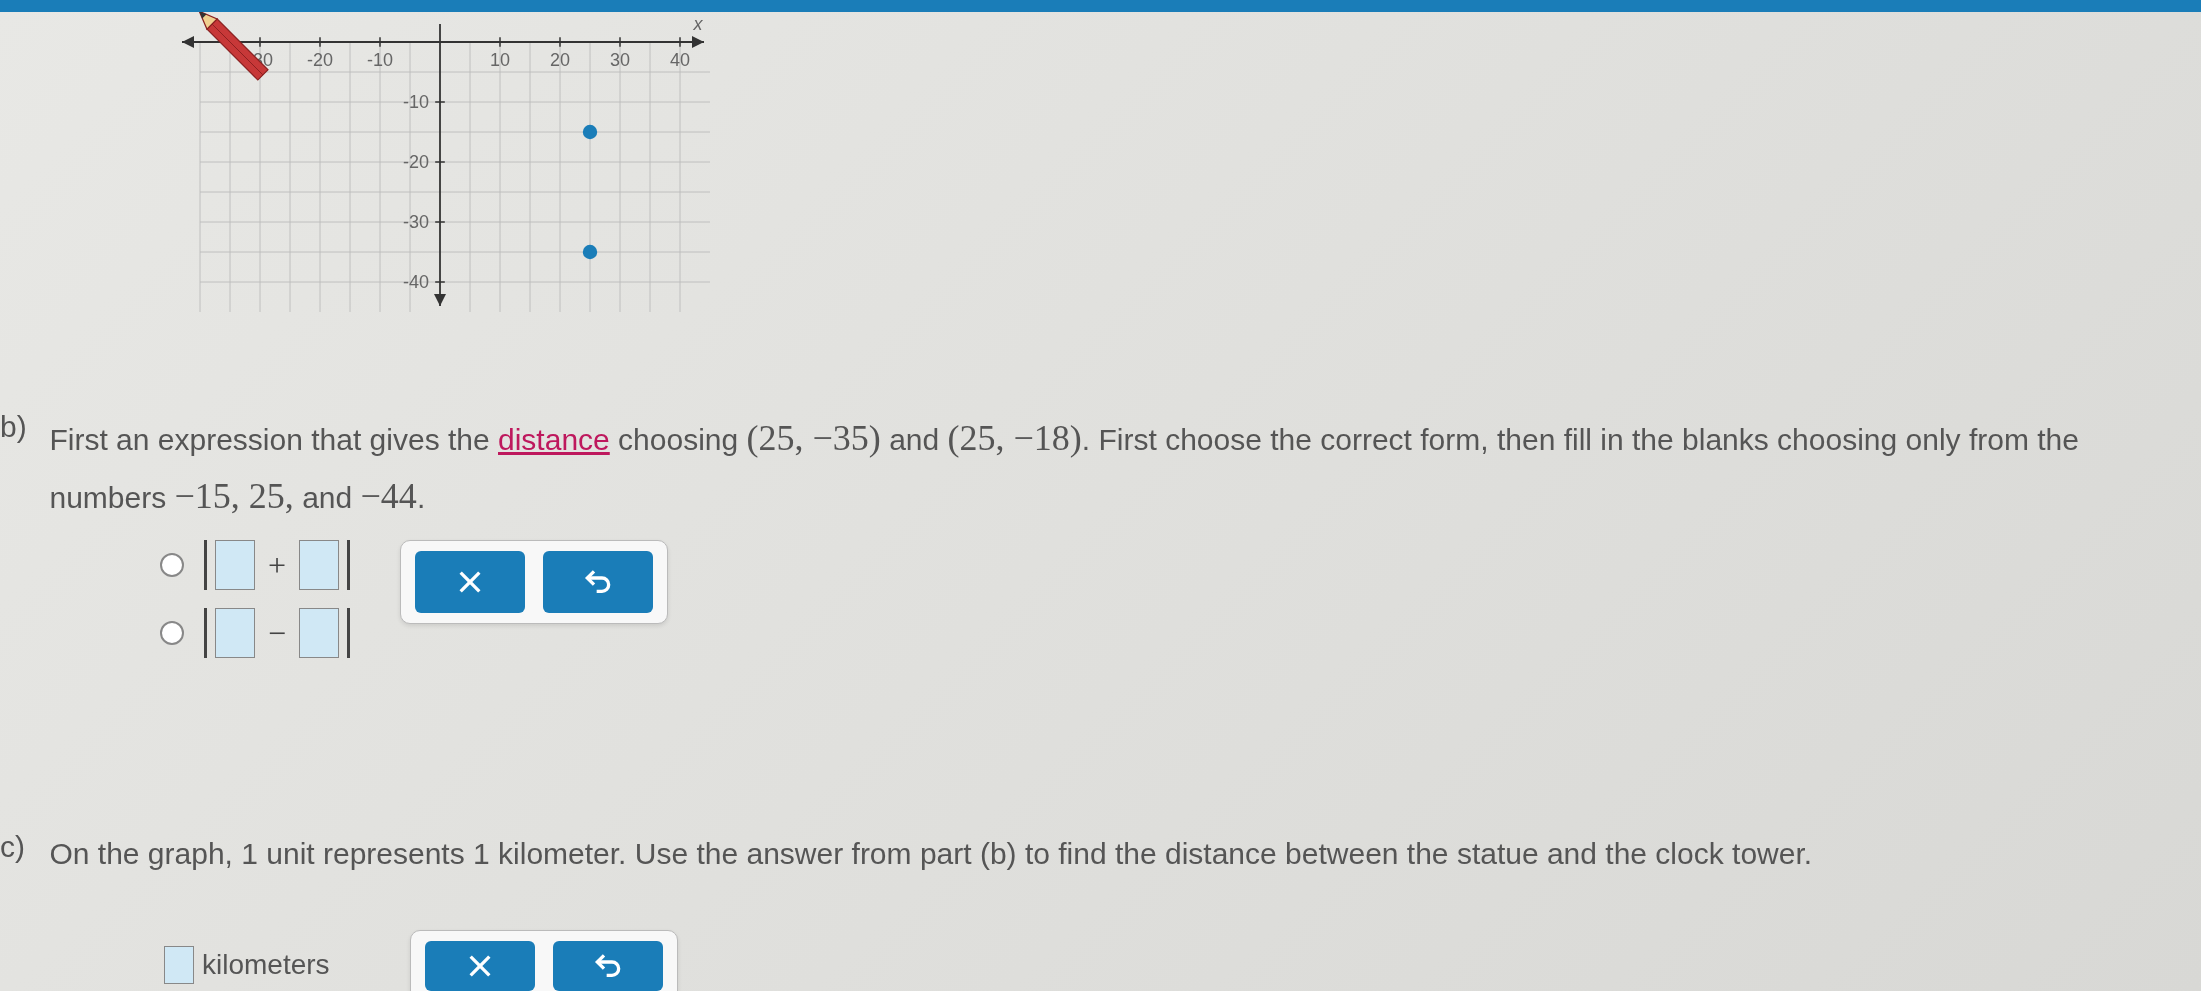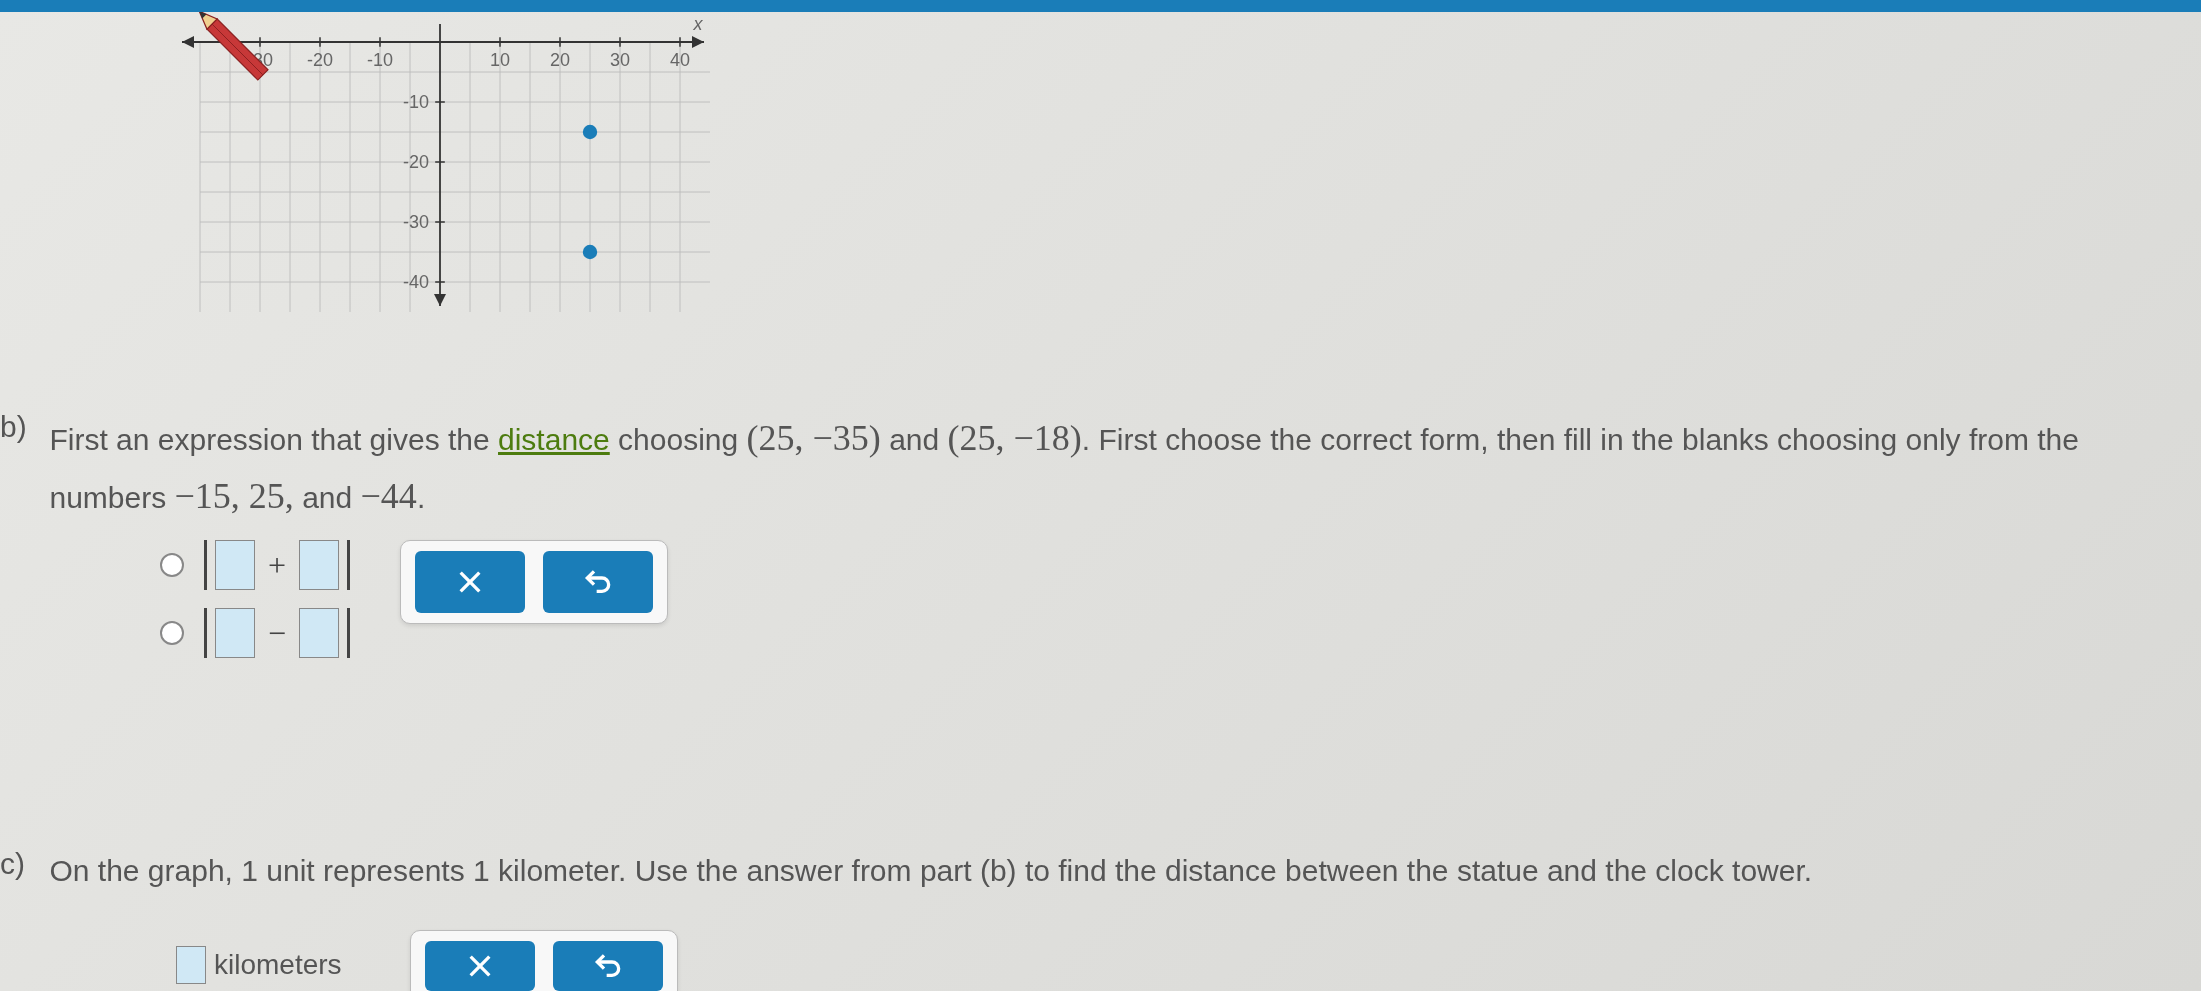--- a/index.html
+++ b/index.html
@@ -28,21 +28,21 @@
       width: 100%;
       height: 100%;
     }
     .question-section {
       position: absolute;
       left: 0;
       width: 100%;
       padding: 0 40px 0 0;
     }
     .question-b { top: 410px; }
-    .question-c { top: 847px; }
+    .question-c { top: 830px; }
     .question-label {
       display: inline-block;
       color: #555;
       font-size: 30px;
       vertical-align: top;
       padding-right: 15px;
       padding-left: 0;
       width: 45px;
       text-align: left;
     }
@@ -52,21 +52,21 @@
       font-size: 30px;
       line-height: 1.6;
       vertical-align: top;
       width: calc(100% - 60px);
     }
     .question-text .math {
       font-family: 'Times New Roman', serif;
       font-size: 36px;
     }
     .link-text {
-      color: #4d7c0f;
+      color: #be185d;
       text-decoration: underline;
       cursor: pointer;
     }
     .options-row {
       position: absolute;
       left: 160px;
       display: flex;
       align-items: flex-start;
       gap: 50px;
     }
@@ -140,21 +140,21 @@
       border-radius: 6px;
       display: flex;
       align-items: center;
       justify-content: center;
       cursor: pointer;
       color: #fff;
     }
     .btn svg { width: 32px; height: 32px; }
     .km-label {
       position: absolute;
-      left: 176px;
+      left: 164px;
       top: 946px;
       display: flex;
       align-items: center;
       font-size: 28px;
       color: #555;
     }
     .km-panel {
       position: absolute;
       left: 410px;
       top: 930px;

